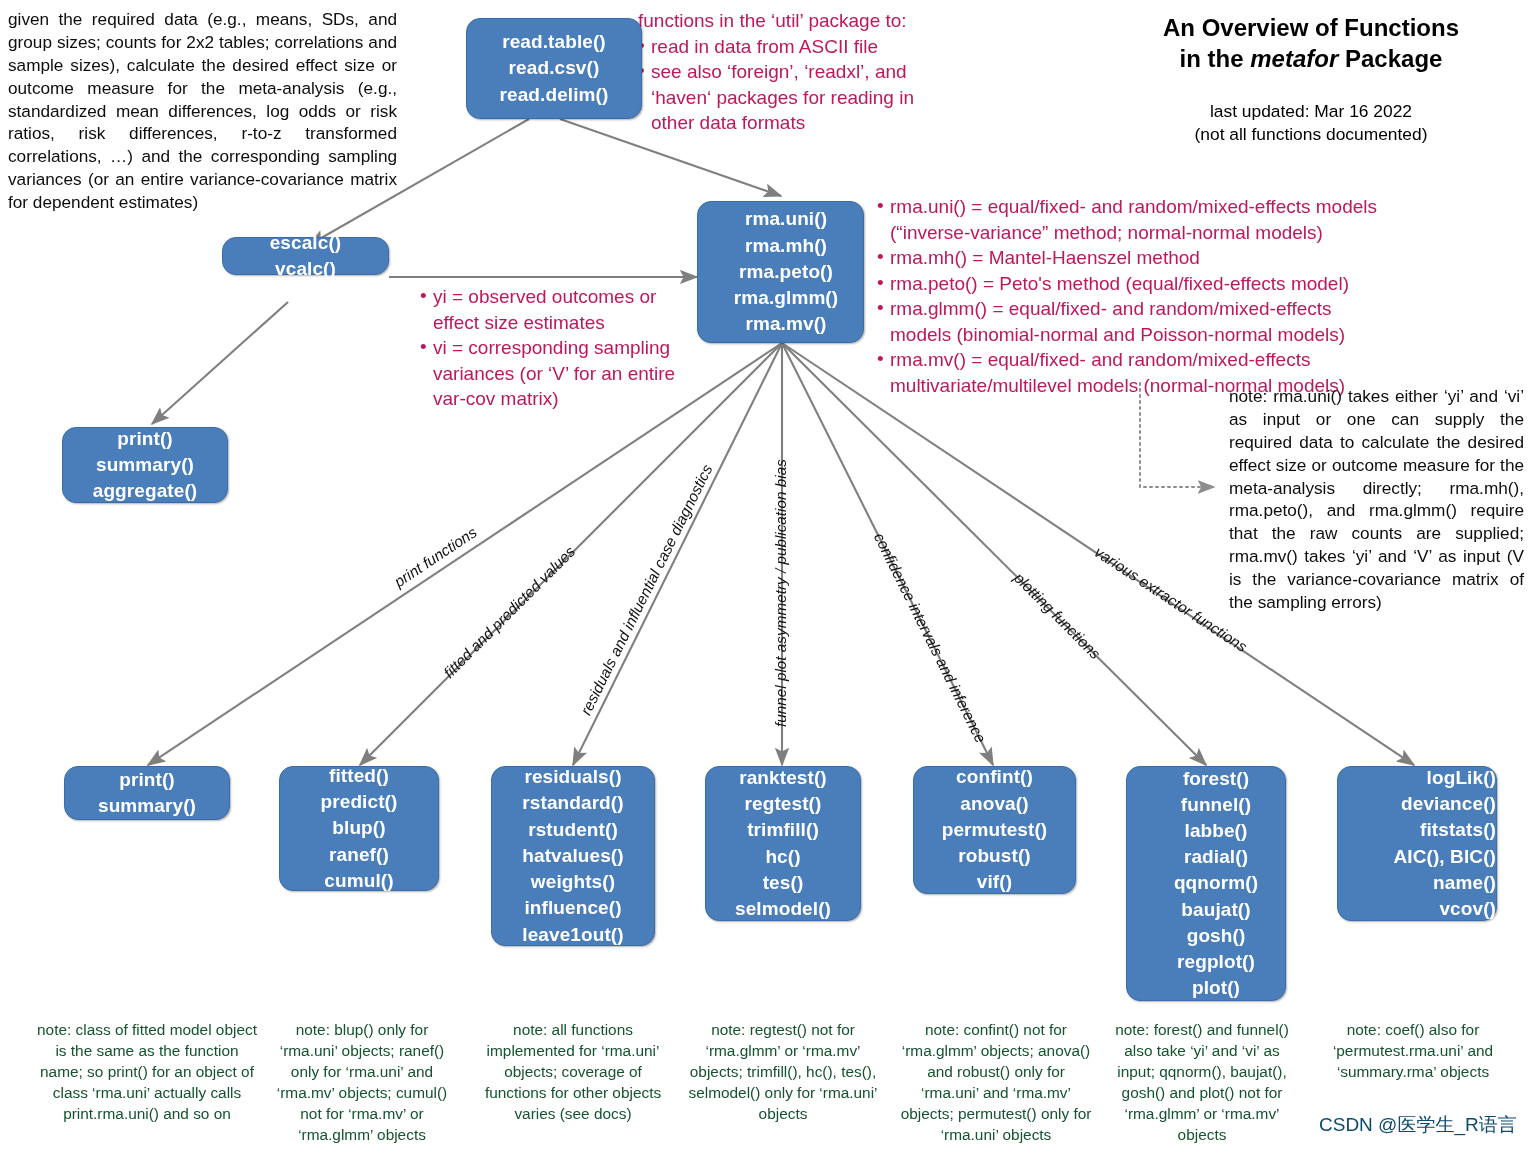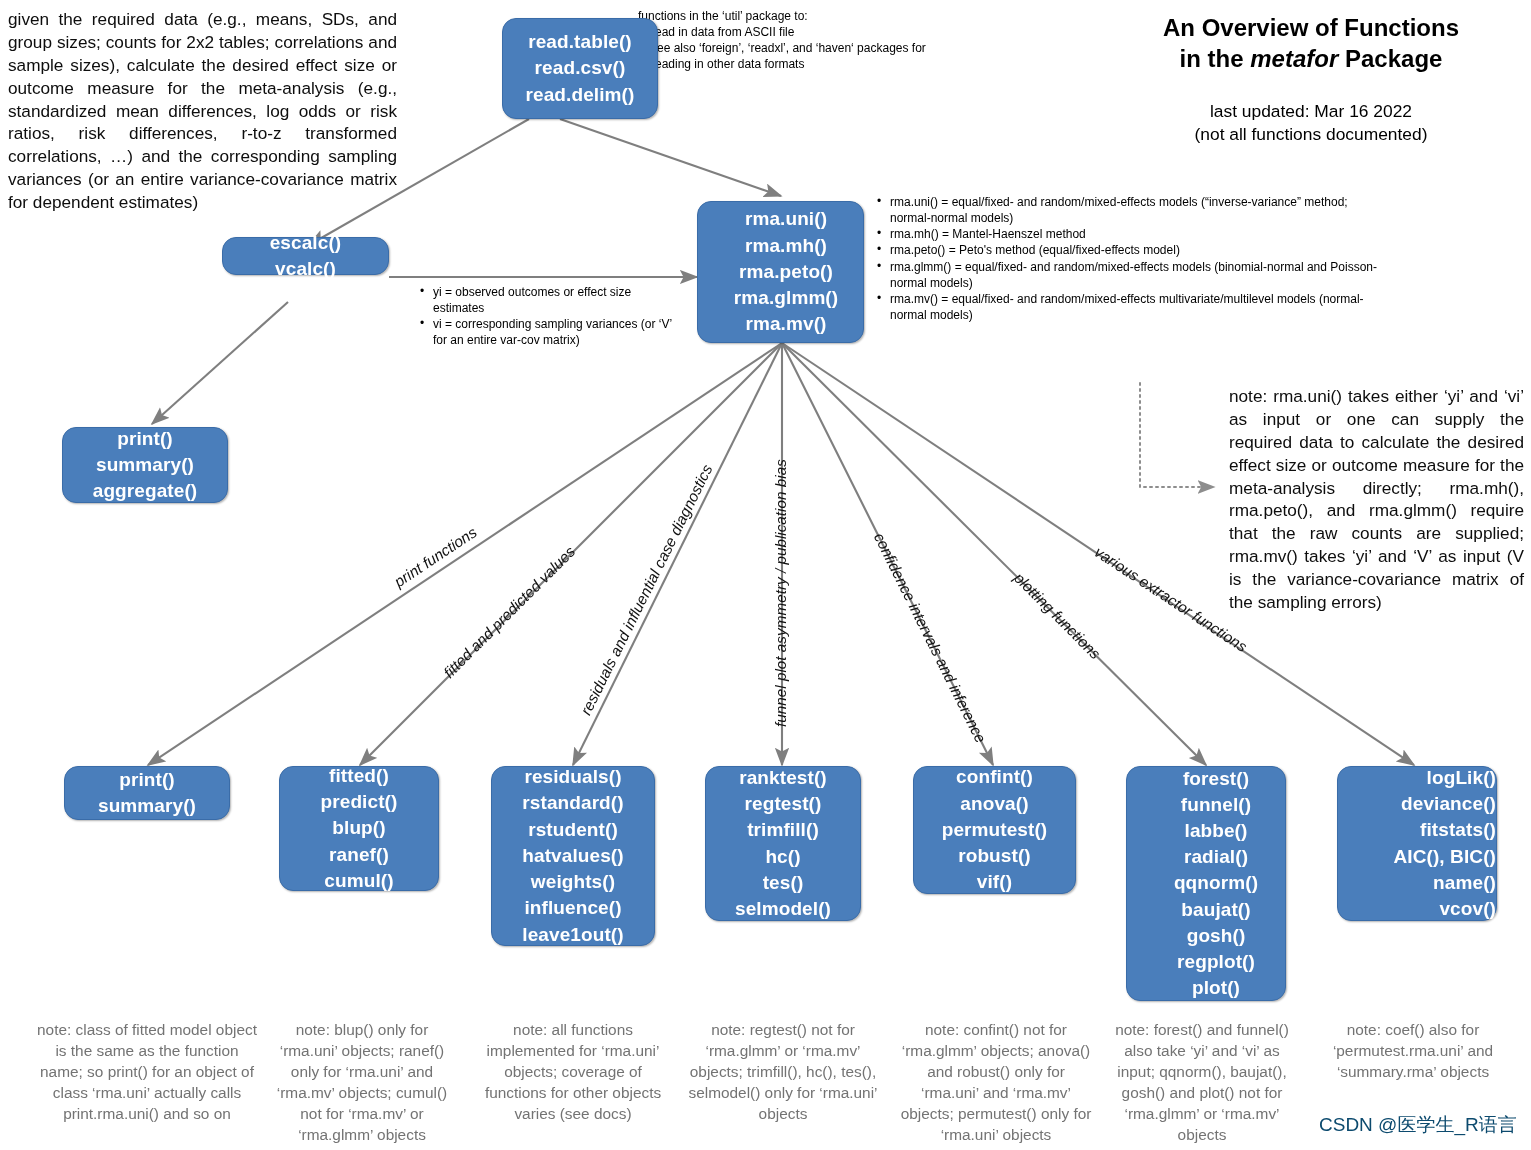--- a/index.html
+++ b/index.html
@@ -11,30 +11,30 @@
   .node{position:absolute;box-sizing:border-box;
         background:#4a7ebb;border:1px solid #3a6ca8;border-radius:14px;
         color:#ffffff;font-weight:bold;text-align:center;
         display:flex;flex-direction:column;align-items:center;justify-content:center;
         box-shadow:1px 1px 2px rgba(0,0,0,0.30);
         font-size:19px;line-height:1.38;letter-spacing:.1px;}
   .node .fn{display:block;white-space:nowrap;}
 
   .txt{position:absolute;font-size:17.2px;line-height:1.33;color:#0d0d0d;}
   .txt.just{text-align:justify;text-justify:inter-word;}
-  .bul{position:absolute;font-size:12px;line-height:1.345;color:#000000;}
+  .bul{position:absolute;font-size:19px;line-height:1.345;color:#be185d;}
   .bul ul{margin:0;padding:0;list-style:none;}
   .bul li{position:relative;padding-left:13px;margin:0;}
   .bul li::before{content:"\2022";position:absolute;left:0;top:-1px;}
 
   .title{position:absolute;text-align:center;font-weight:bold;font-size:24px;line-height:1.3;}
   .subtitle{position:absolute;text-align:center;font-size:17.4px;line-height:1.34;}
   .ital{font-style:italic;}
 
-  .note{position:absolute;text-align:center;font-size:15.4px;line-height:1.36;color:#737373;}
+  .note{position:absolute;text-align:center;font-size:15.4px;line-height:1.36;color:#14532d;}
 
   .elabel{position:absolute;font-style:italic;font-size:15.3px;color:#121212;
           white-space:nowrap;transform-origin:0 0;}
 
   .watermark{position:absolute;font-size:19px;color:#0c4a6e;white-space:nowrap;}
 </style>
 </head>
 <body>
 
 <div id="canvas">
@@ -103,21 +103,21 @@
       <li>rma.uni() = equal/fixed- and random/mixed-effects models (“inverse-variance” method; normal-normal models)</li>
       <li>rma.mh() = Mantel-Haenszel method</li>
       <li>rma.peto() = Peto's method (equal/fixed-effects model)</li>
       <li>rma.glmm() = equal/fixed- and random/mixed-effects models (binomial-normal and Poisson-normal models)</li>
       <li>rma.mv() = equal/fixed- and random/mixed-effects multivariate/multilevel models (normal-normal models)</li>
     </ul>
   </div>
 
   <div class="txt just" style="left:1229px;top:385px;width:295px;">note: rma.uni() takes either ‘yi’ and ‘vi’ as input or one can supply the required data to calculate the desired effect size or outcome measure for the meta-analysis directly; rma.mh(), rma.peto(), and rma.glmm() require that the raw counts are supplied; rma.mv() takes ‘yi’ and ‘V’ as input (V is the variance-covariance matrix of the sampling errors)</div>
 
-  <div class="node" style="left:466px;top:18px;width:156px;height:101px;margin-left:36px;">
+  <div class="node" style="left:466px;top:18px;width:176px;height:101px;">
     <span class="fn">read.table()</span>
     <span class="fn">read.csv()</span>
     <span class="fn">read.delim()</span>
   </div>
 
   <div class="node" style="left:222px;top:237px;width:167px;height:38px;">
     <span class="fn">escalc()</span>
     <span class="fn">vcalc()</span>
   </div>
 

